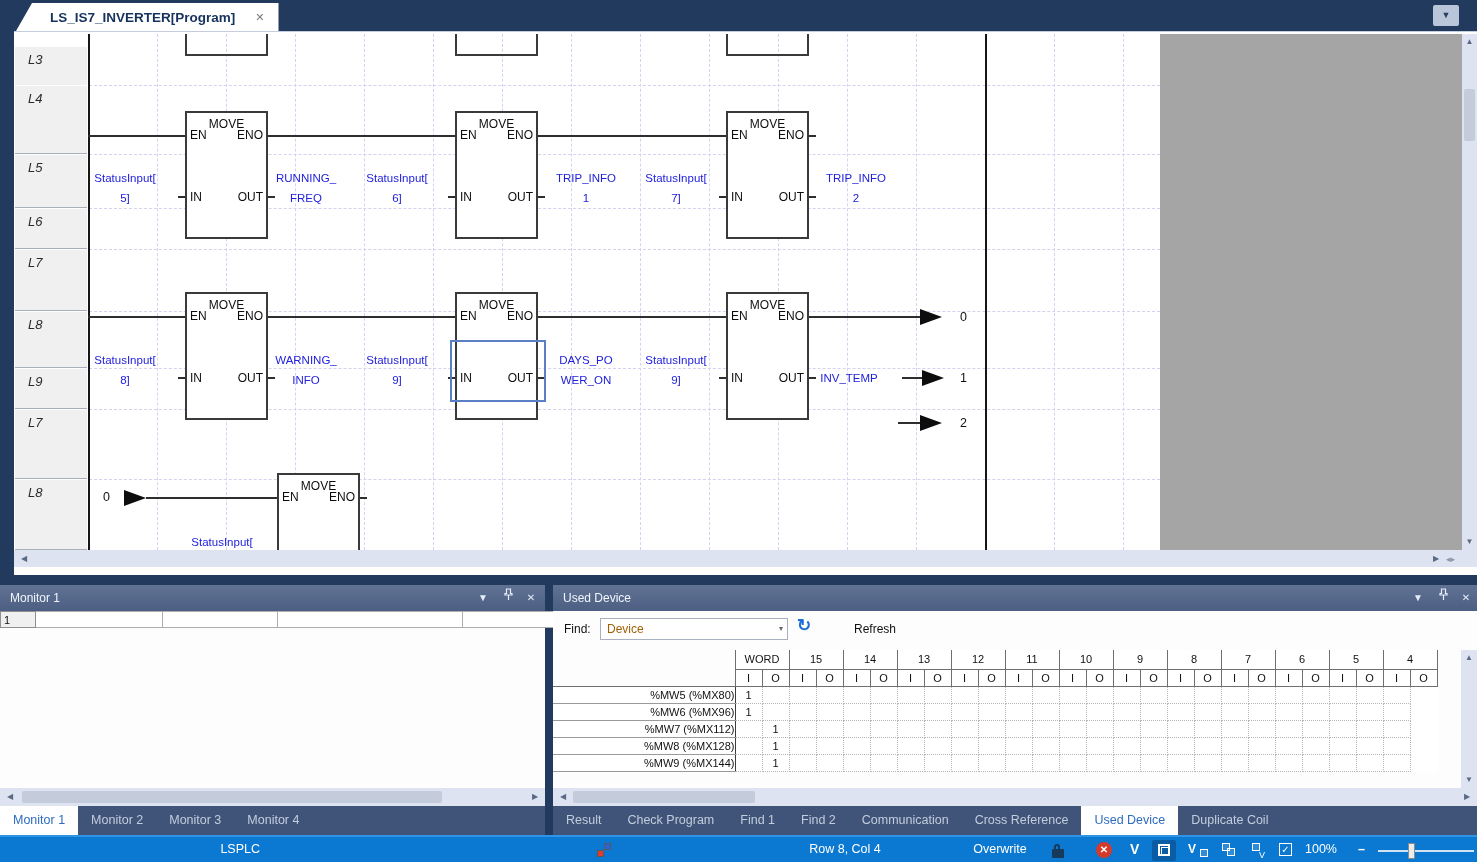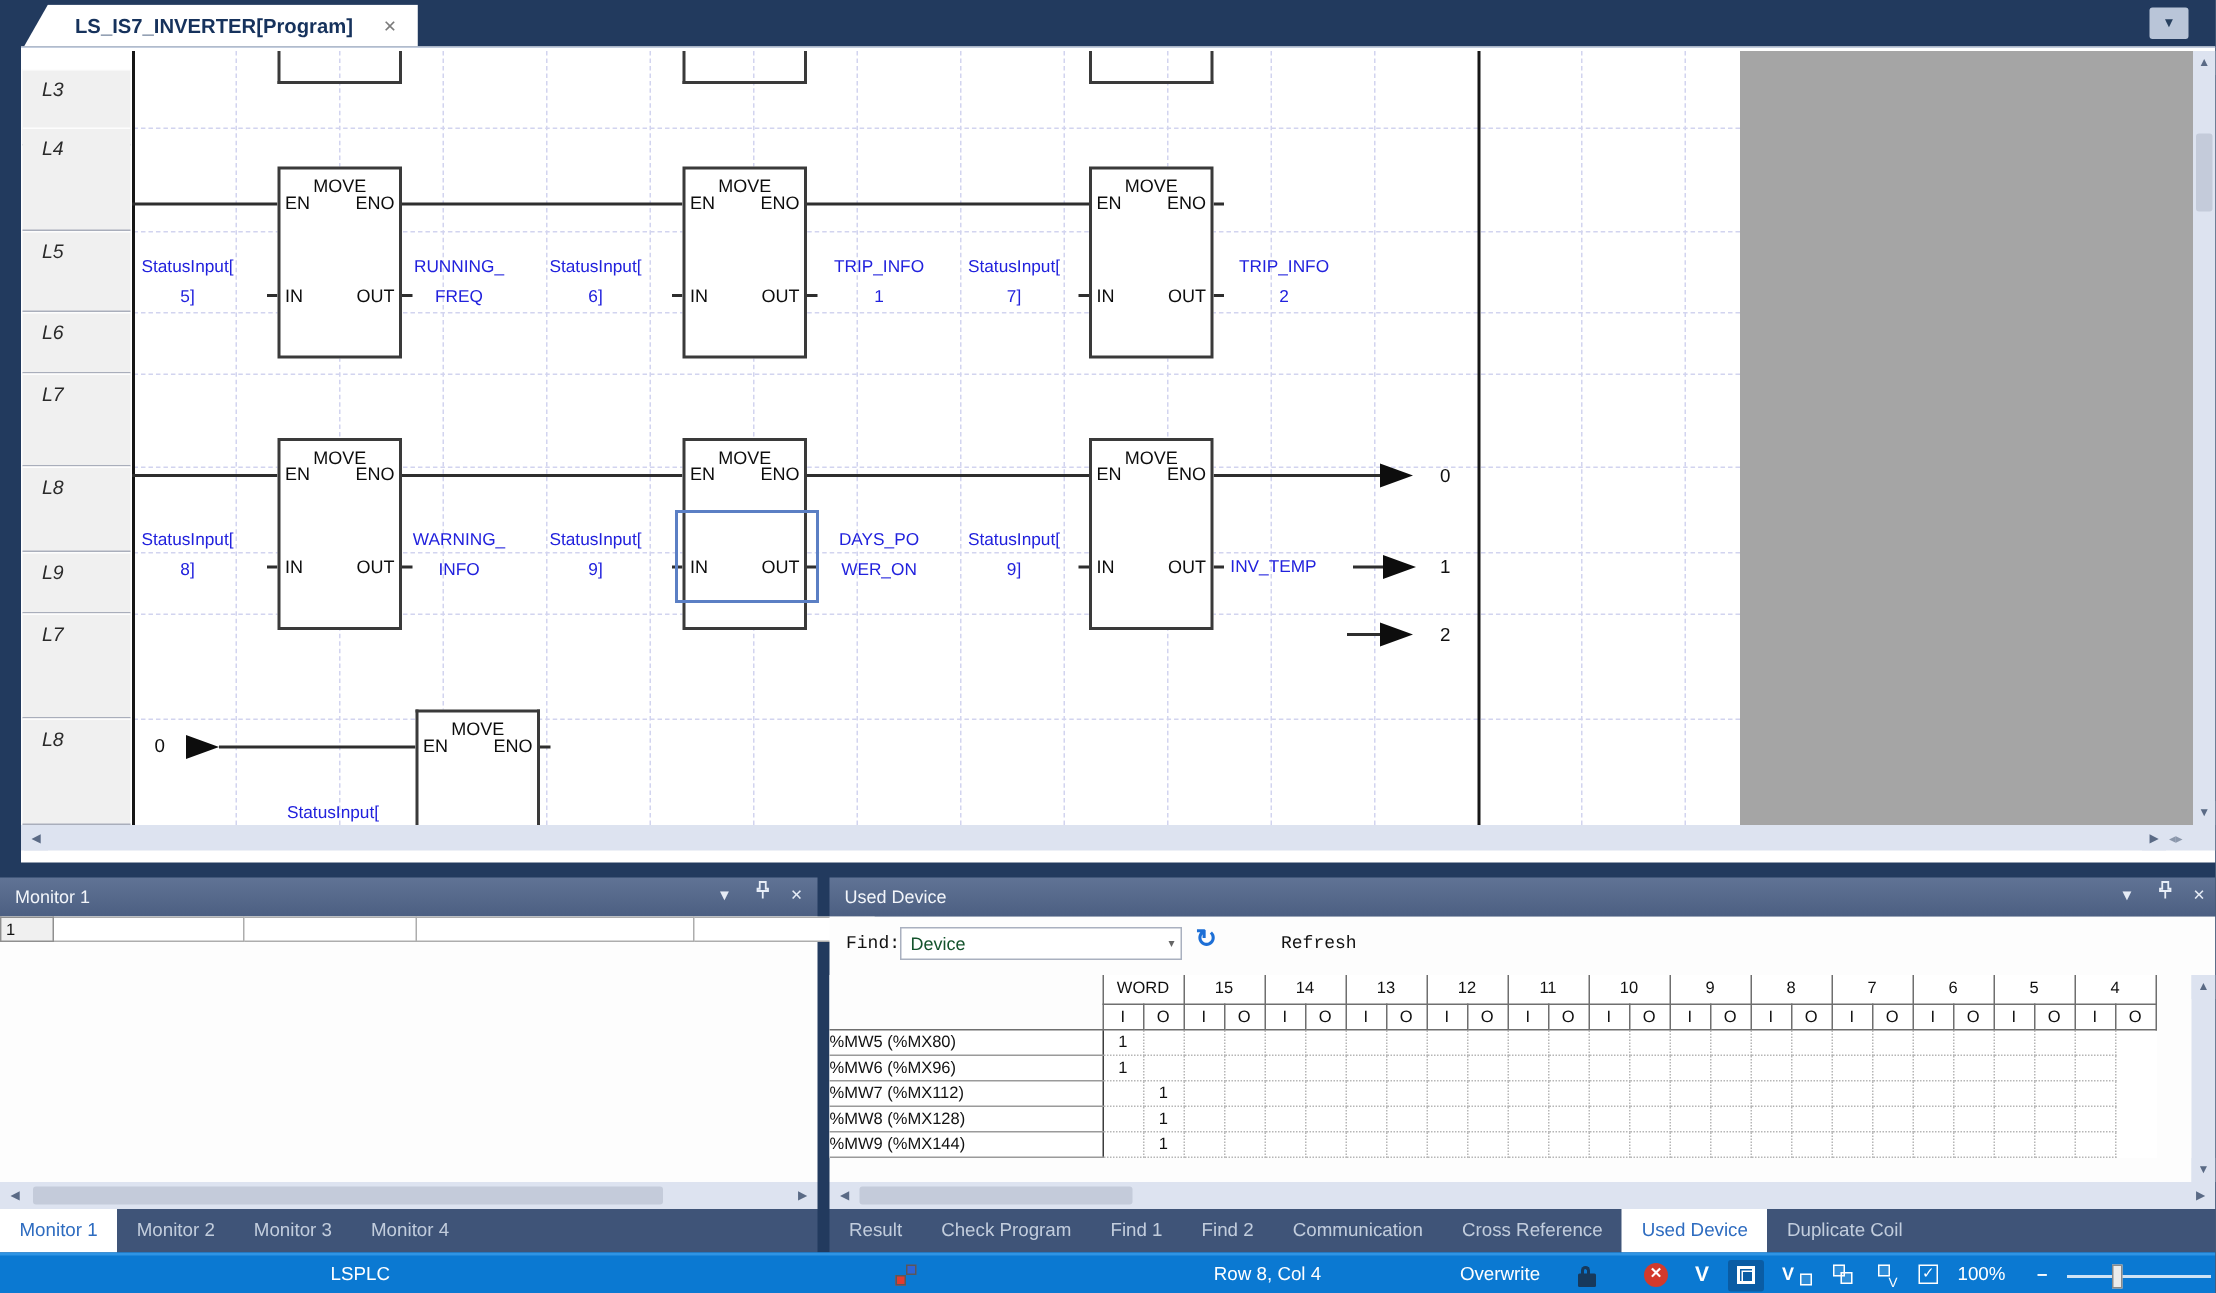--- a/index.html
+++ b/index.html
@@ -50,34 +50,34 @@
           font-size:12px;line-height:26px;padding-left:10px;box-sizing:border-box;}
   .ptitle-icon{position:absolute;top:0;height:26px;line-height:26px;color:#e6ecf6;font-size:10px;text-align:center;width:18px;}
   .pbody{position:absolute;background:#fdfdfd;}
 
   .mon-table{position:absolute;left:0;top:611px;border-collapse:collapse;table-layout:fixed;font-size:12px;background:#fff;color:#111;}
   .mon-table td{box-sizing:border-box;overflow:hidden;white-space:nowrap;}
   .mon-h td{border:1px solid #4f4f4f;height:19px;text-align:center;background:#fefefe;}
   .mon-r td{border:1px solid #adadad;height:16px;background:#fff;}
   .mon-r td.rnum{background:#f0f0f0;border:1px solid #8f8f8f;padding-left:3px;font-size:11px;}
 
-  .dev-toolbar-label{position:absolute;font-size:12px;color:#111;font-family:Liberation Mono, monospace;}
+  .dev-toolbar-label{position:absolute;font-size:12px;color:#111;}
   .combo{position:absolute;left:600px;top:618px;width:188px;height:22px;border:1px solid #a9b0bf;background:#fff;box-sizing:border-box;}
-  .combo-text{position:absolute;left:6px;top:3px;font-size:12px;color:#14532d;}
+  .combo-text{position:absolute;left:6px;top:3px;font-size:12px;color:#a16207;}
   .combo-arrow{position:absolute;right:4px;top:5px;font-size:8px;color:#666;}
   .refresh-glyph{position:absolute;left:797px;top:615px;font-size:17px;font-weight:bold;color:#1d6fd6;}
 
   .dev-table{position:absolute;left:553px;top:650px;border-collapse:collapse;table-layout:fixed;background:#fff;
              font-size:11px;color:#111;}
   .dev-table td{box-sizing:border-box;padding:0;text-align:center;overflow:hidden;white-space:nowrap;
                 border-right:1px dotted #b6b6b6;border-bottom:1px dotted #b6b6b6;height:17px;}
   .dev-table tr.h1 td,.dev-table tr.h2 td{border-right:1px solid #6f6f6f;border-bottom:1px solid #6f6f6f;}
   .dev-table tr.h1 td{height:19px;}
   .dev-table td.name-h{border-right:1px solid #3c3c3c;background:#fdfdfd;}
-  .dev-table td.name{border-right:1px solid #3c3c3c;border-bottom:1px solid #9a9a9a;text-align:left;font-size:11px;}
+  .dev-table td.name{border-right:1px solid #3c3c3c;border-bottom:1px solid #9a9a9a;text-align:right;font-size:11px;}
 
   .tabsrow{position:absolute;height:29px;background:#3f5478;display:flex;font-size:12.5px;color:#c2cddd;}
   .tabitem{padding:0 13px;line-height:29px;white-space:nowrap;}
   .tabitem.active{background:#ffffff;color:#2e6cc0;}
 
   
   .statusbar{position:absolute;left:0;top:835px;width:1477px;height:27px;background:#0b79d2;
              border-top:2px solid #2f94e4;box-sizing:border-box;color:#fff;font-size:12.5px;}
   .sb-item{position:absolute;top:0;height:25px;line-height:25px;}
   .conn-icon{position:absolute;left:597px;top:6px;width:14px;height:14px;}

